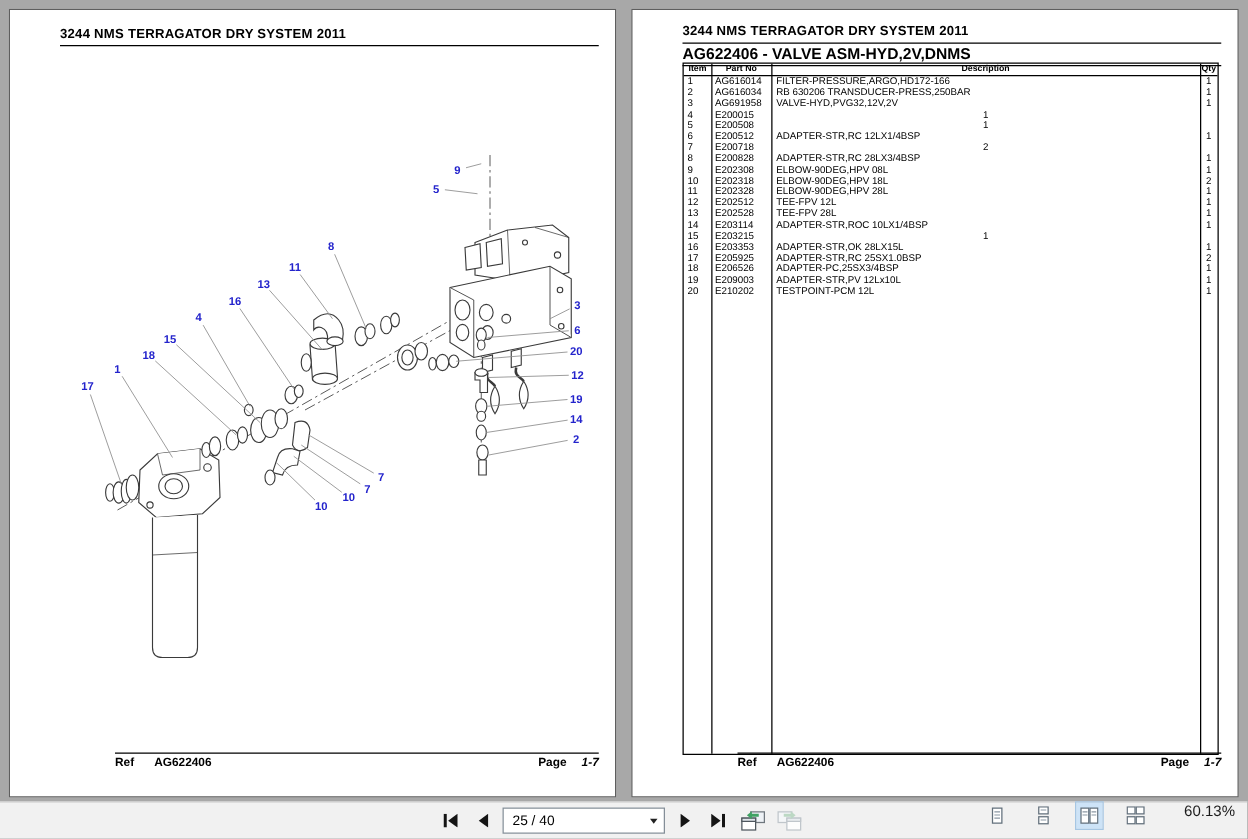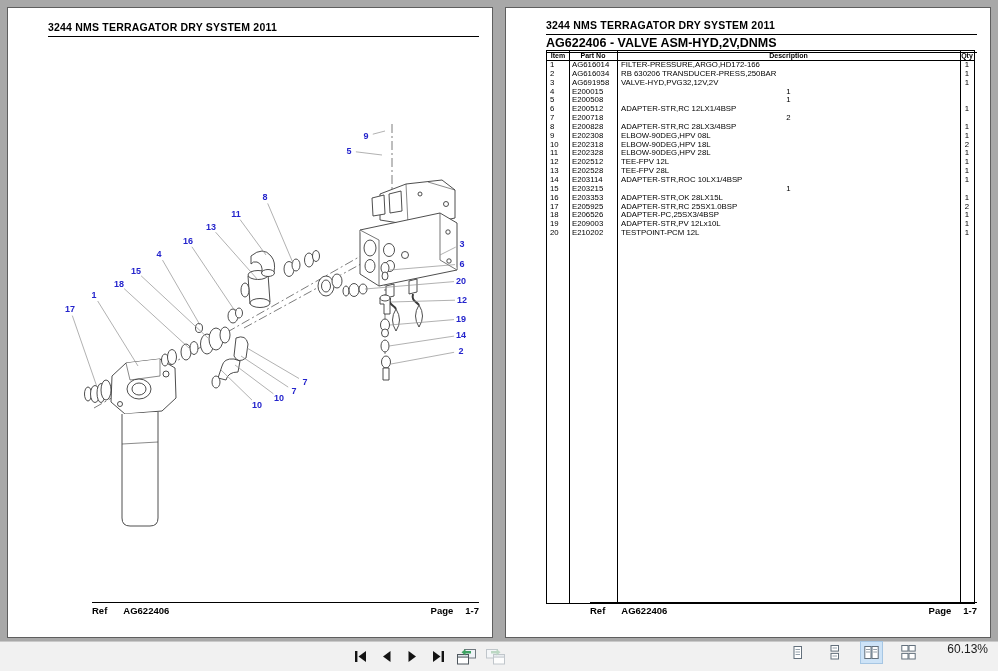--- a/index.html
+++ b/index.html
@@ -28,21 +28,21 @@
     text-align:left; font-weight:bold; font-size:12.5px;
     border-bottom:1.6px solid #000; padding-bottom:2px; color:#000;
   }
   .page-footer {
     position:absolute; left:40px; right:13px; bottom:17px; height:15px;
     border-top:1.6px solid #000; padding-top:2px;
     display:flex; justify-content:space-between;
     font-size:9.5px; font-weight:bold; color:#000;margin-left:44px;
   }
   .footer-left span + span { margin-left:16px; }
-  .footer-right span + span { margin-left:12px; }
+  .footer-right span + span { margin-left:12px;font-style:italic; }
 
   .diagram { position:absolute; left:0; top:0; width:484px; height:629px; }
 
   .sealkit { position:absolute; left:213px; top:450px; font-size:8px; line-height:9.5px; color:#1a1a1a; }
 
   
   .parts-table {
     position:absolute; left:40px; top:42px; width:429px; bottom:33px;
     border:1px solid #000; box-sizing:border-box;
   }
@@ -410,20 +410,24 @@
       <svg width="13" height="11" viewBox="0 0 13 11">
         <rect x="1" y="0" width="2.4" height="11" fill="#141414"></rect>
         <path d="M12 0 L4.5 5.5 L12 11 Z" fill="#141414"></path>
       </svg>
     </button>
     <button class="tb-btn">
       <svg width="9" height="11" viewBox="0 0 9 11">
         <path d="M8.5 0 L1 5.5 L8.5 11 Z" fill="#141414"></path>
       </svg>
     </button>
+    <div class="page-combo">
+      <span>25 / 40</span>
+      <span class="combo-arrow"></span>
+    </div>
     <button class="tb-btn">
       <svg width="9" height="11" viewBox="0 0 9 11">
         <path d="M0.5 0 L8 5.5 L0.5 11 Z" fill="#141414"></path>
       </svg>
     </button>
     <button class="tb-btn">
       <svg width="13" height="11" viewBox="0 0 13 11">
         <path d="M1 0 L8.5 5.5 L1 11 Z" fill="#141414"></path>
         <rect x="9.6" y="0" width="2.4" height="11" fill="#141414"></rect>
       </svg>

